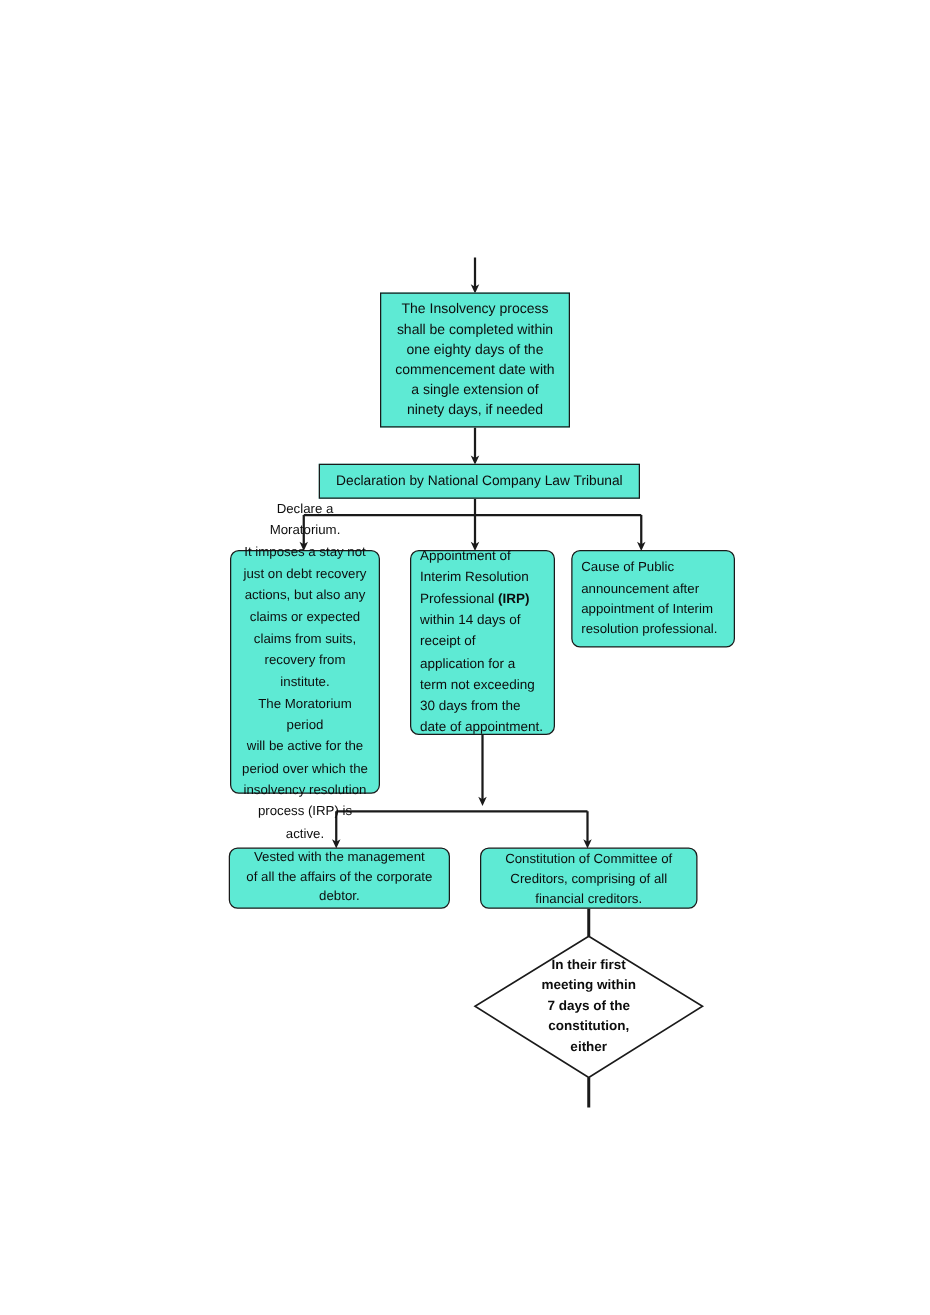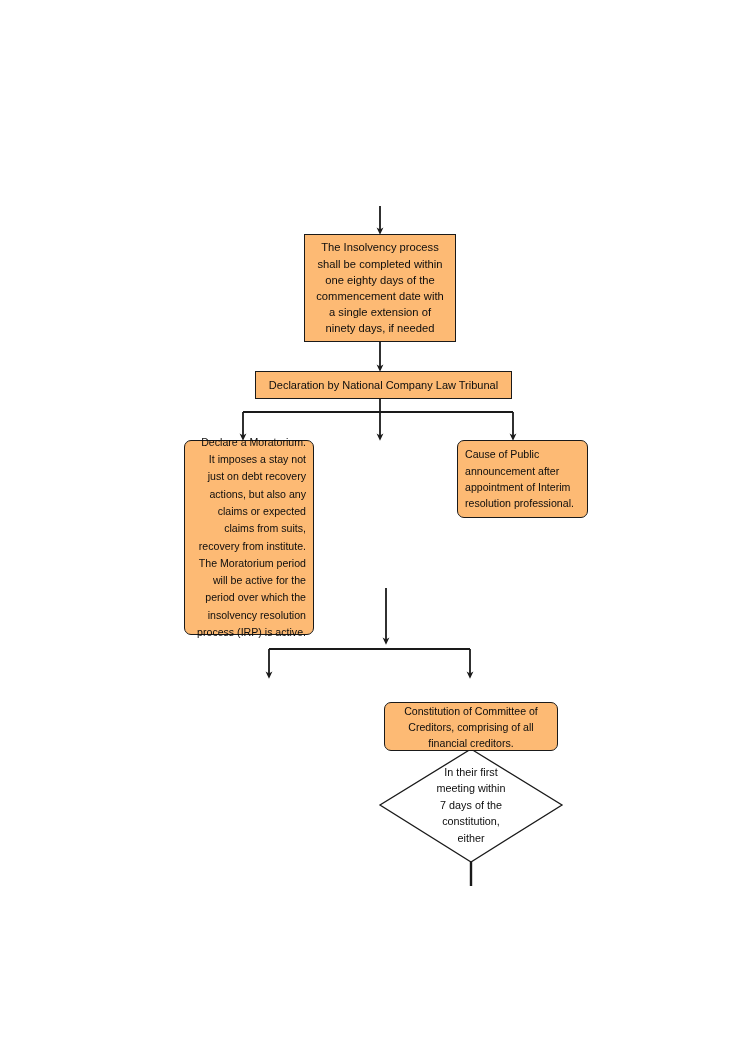--- a/index.html
+++ b/index.html
@@ -24,21 +24,21 @@
     height: 1052px;
   }
   .node {
     position: absolute;
     box-sizing: border-box;
     display: flex;
     align-items: center;
     justify-content: center;
     text-align: center;
     color: #0d0d0d;
-    background: #fdba74;
+    background: #5eead4;
     z-index: 2;
   }
   .node .txt {
     display: block;
     width: 100%;
     white-space: pre-line;
   }
   .rect-sharp {
     border: 1.6px solid #1a1a1a;
     border-radius: 0;
@@ -51,47 +51,48 @@
   
   #node-insolvency-process {
     left: 304px; top: 234px; width: 152px; height: 108px;
     font-size: 11.2px; line-height: 16.2px; padding: 4px 6px;
   }
   #node-declaration-nclt {
     left: 255px; top: 371px; width: 257px; height: 28px;
     font-size: 11px; line-height: 14px; padding: 2px 5px;
   }
   #node-moratorium {
-    left: 184px; top: 440px; width: 130px; height: 195px;
+    left: 184px; top: 440px; width: 120px; height: 195px;
     font-size: 10.6px; line-height: 17.3px; padding: 5px 7px;
-    justify-content: flex-start; text-align: right;
+    justify-content: flex-start; text-align: center;
   }
   #node-irp-appointment {
     left: 328px; top: 440px; width: 116px; height: 148px;
     font-size: 10.8px; line-height: 17.2px; padding: 5px 7px;
     justify-content: flex-start; text-align: left;
   }
   #node-public-announcement {
     left: 457px; top: 440px; width: 131px; height: 78px;
     font-size: 10.6px; line-height: 16.4px; padding: 5px 7px;
     justify-content: flex-start; text-align: left;
   }
   #node-vested-management {
     left: 183px; top: 678px; width: 177px; height: 49px;
     font-size: 10.6px; line-height: 15.6px; padding: 3px 5px;
   }
   #node-committee-creditors {
-    left: 384px; top: 702px; width: 174px; height: 49px;
+    left: 384px; top: 678px; width: 174px; height: 49px;
     font-size: 10.6px; line-height: 16px; padding: 3px 5px;
   }
   #node-first-meeting {
     left: 381px; top: 762px; width: 180px; height: 86px;
     font-size: 10.8px; line-height: 16.4px;
     background: transparent;
     border: none;
+    font-weight: bold;
   }
   #node-first-meeting .txt {
     position: relative;
     z-index: 3;
   }
   .bold-inline { font-weight: bold; }
 </style>
 </head>
 <body>
 
@@ -150,28 +151,44 @@
 claims or expected
 claims from suits,
 recovery from institute.
 The Moratorium period
 will be active for the
 period over which the
 insolvency resolution
 process (IRP) is active.</span>
   </div>
 
+  <div class="node rect-round" id="node-irp-appointment">
+    <span class="txt"><span>Appointment of
+Interim Resolution
+Professional </span><span class="bold-inline">(IRP)</span><span>
+within 14 days of
+receipt of
+application for a
+term not exceeding
+30 days from the
+date of appointment.</span></span>
+  </div>
 
   <div class="node rect-round" id="node-public-announcement">
     <span class="txt">Cause of Public
 announcement after
 appointment of Interim
 resolution professional.</span>
   </div>
 
+  <div class="node rect-round" id="node-vested-management">
+    <span class="txt">Vested with the management
+of all the affairs of the corporate
+debtor.</span>
+  </div>
 
   <div class="node rect-round" id="node-committee-creditors">
     <span class="txt">Constitution of Committee of
 Creditors, comprising of all
 financial creditors.</span>
   </div>
 
   <div class="node" id="node-first-meeting">
     <span class="txt">In their first
 meeting within

